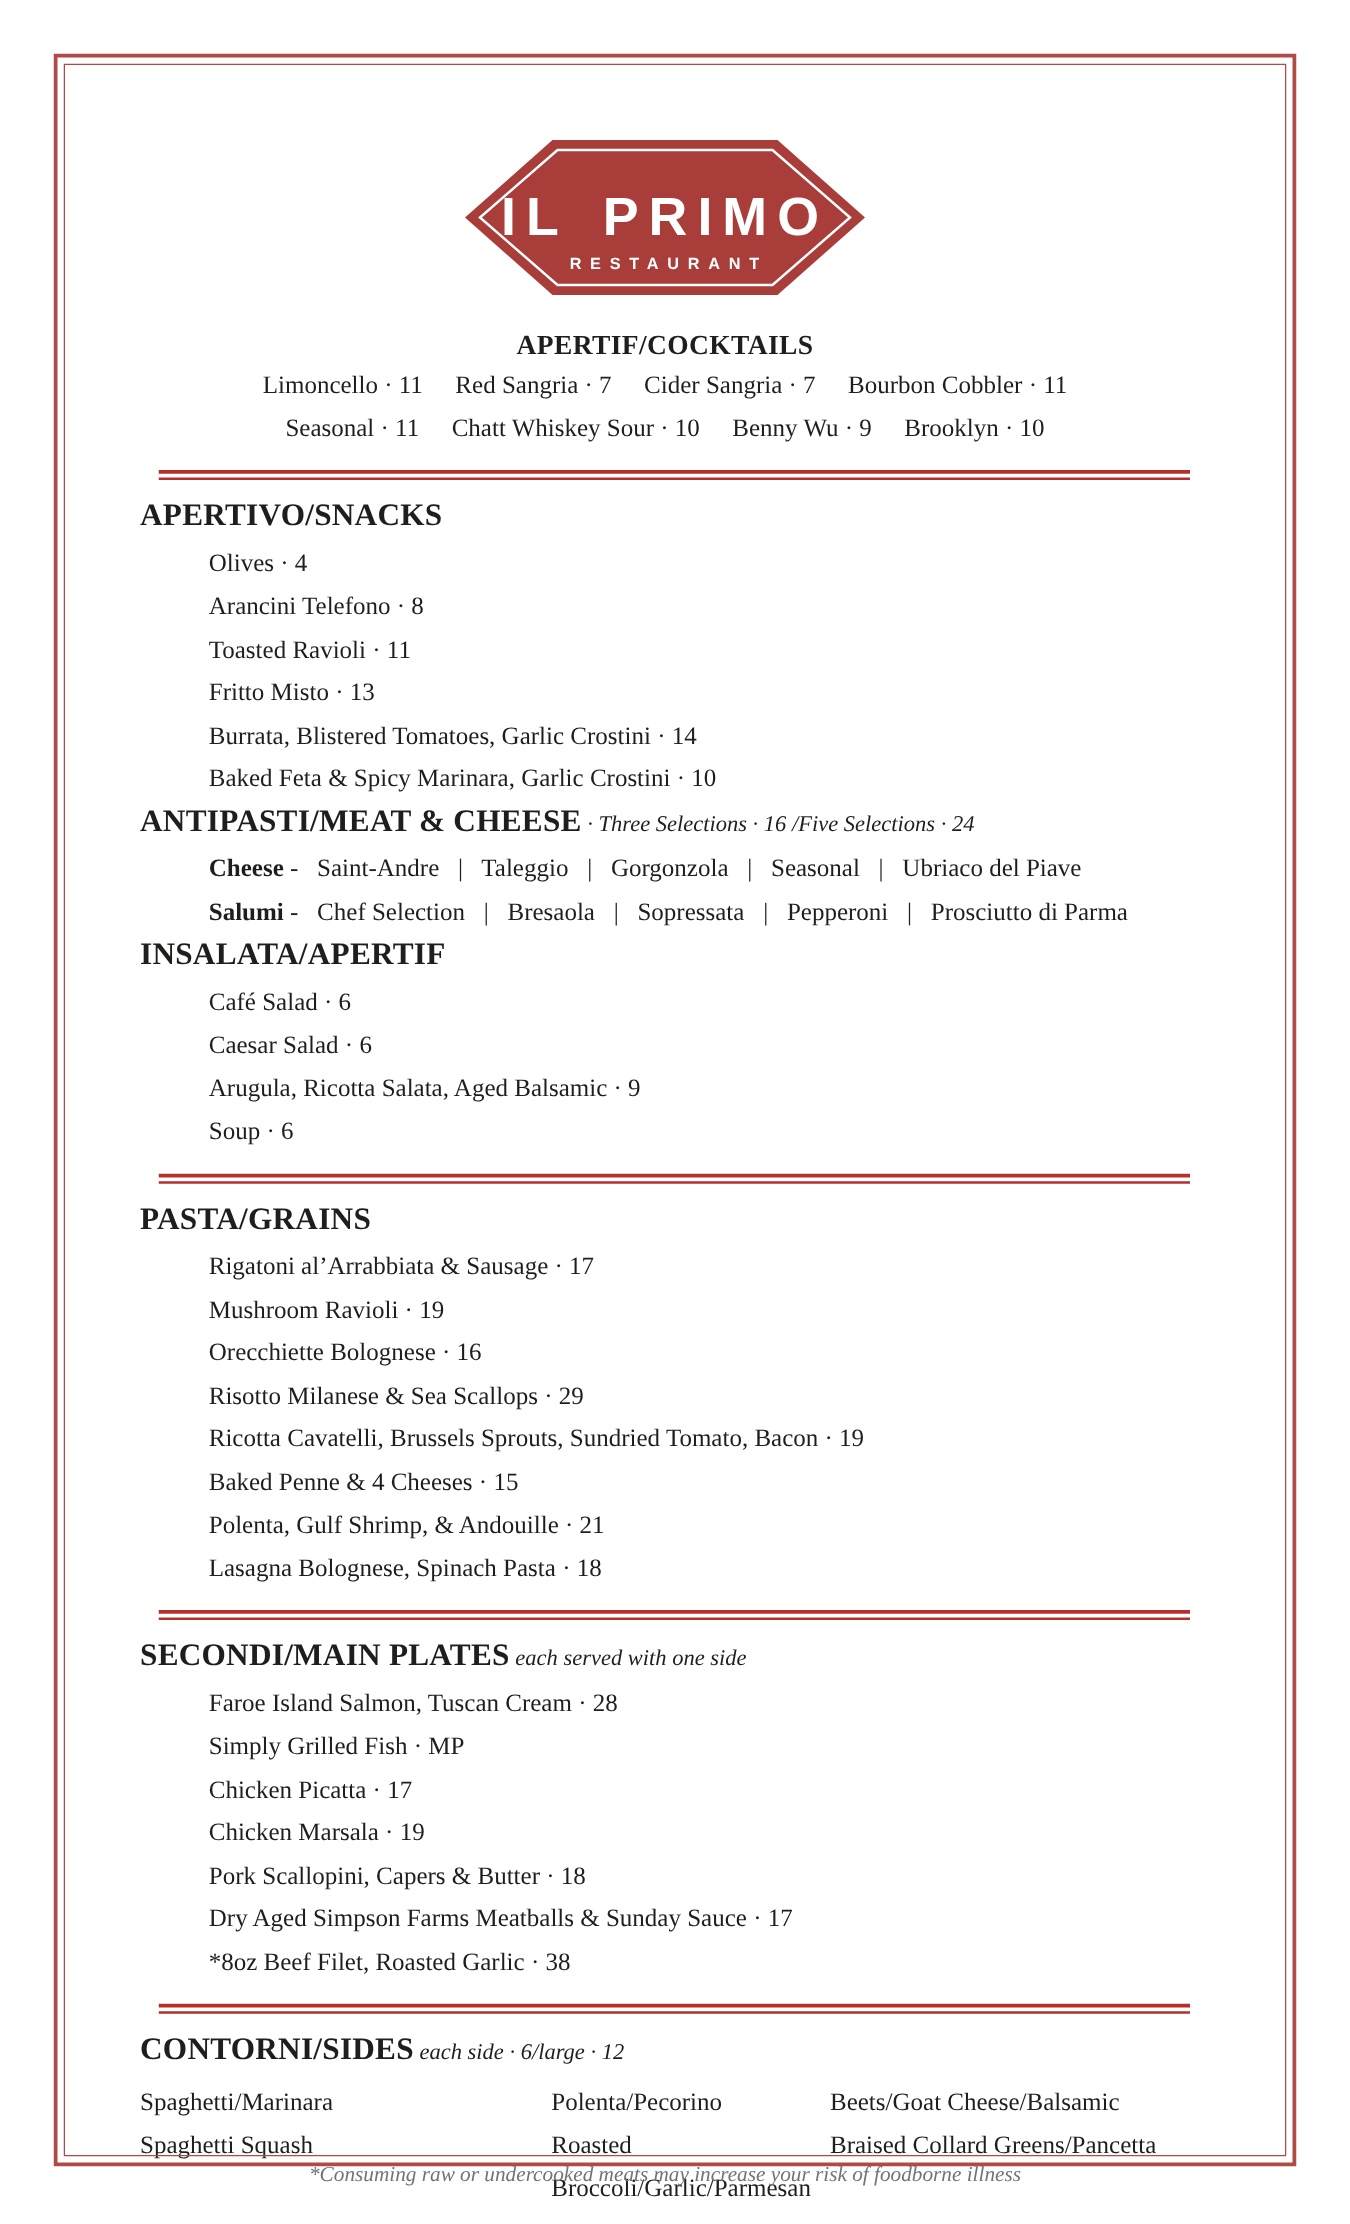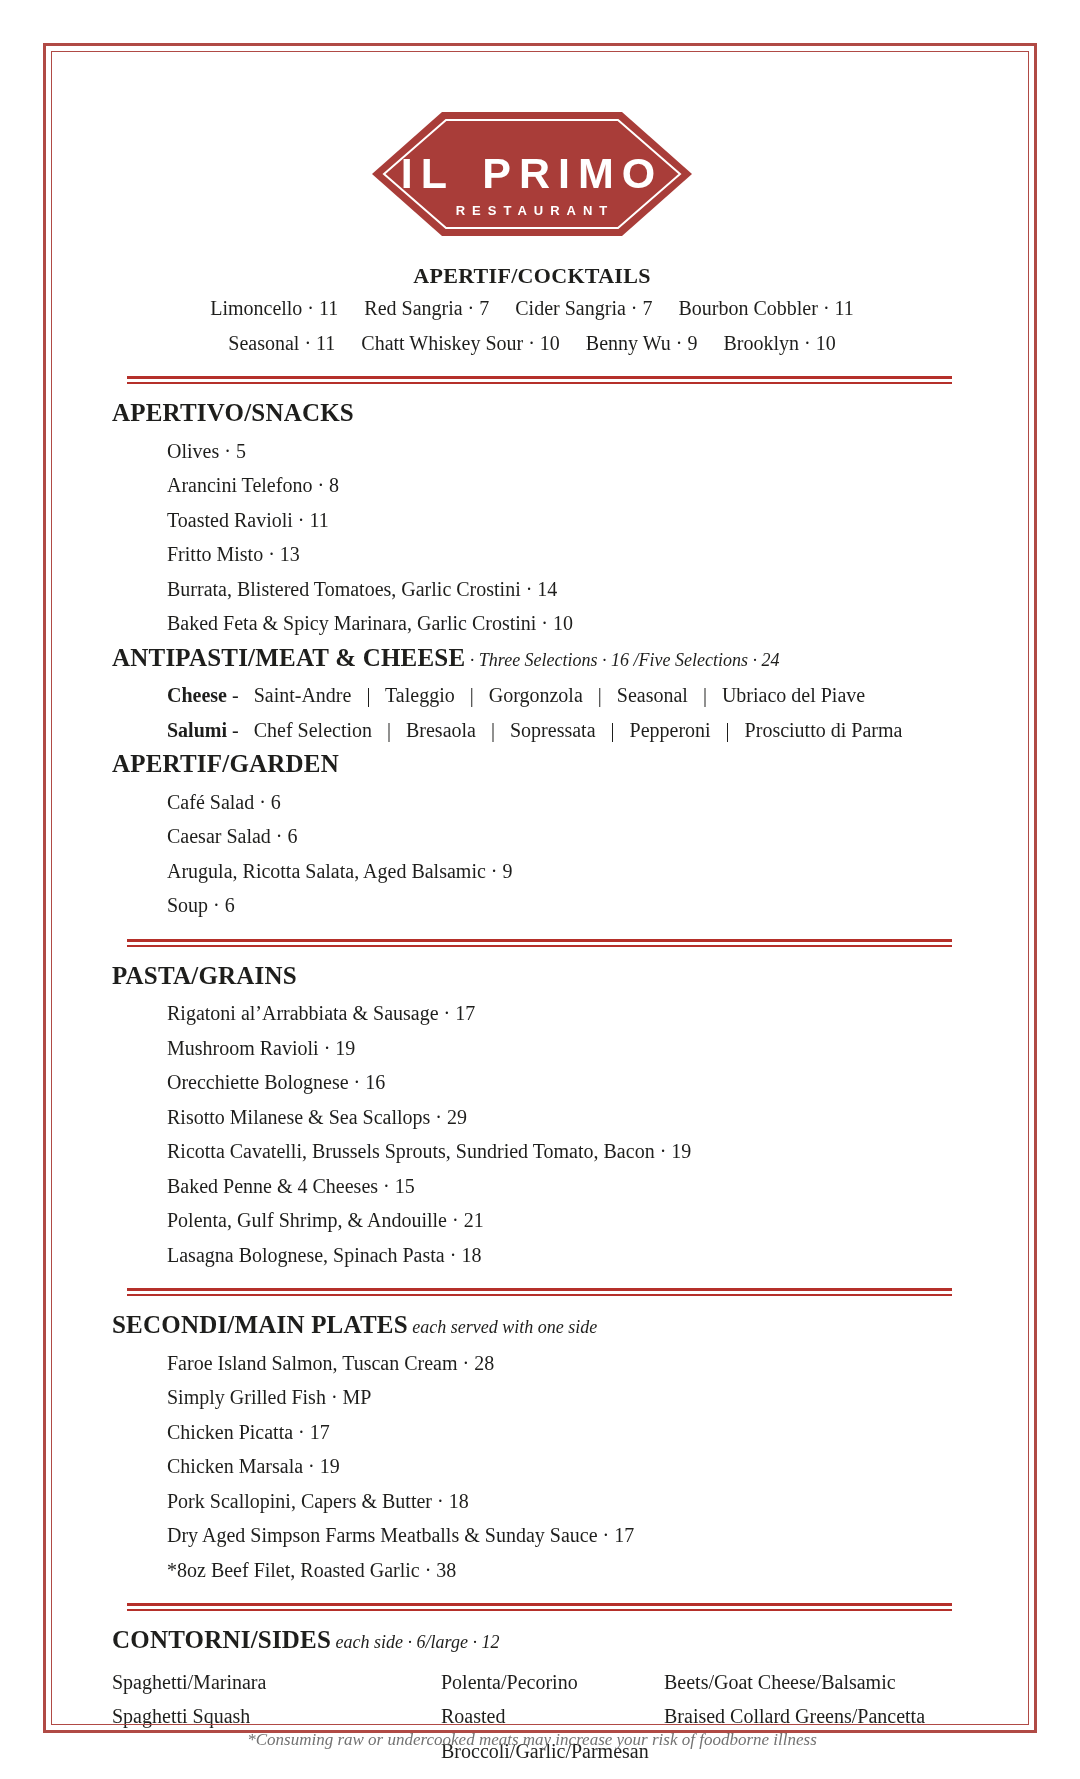--- a/index.html
+++ b/index.html
@@ -77,34 +77,34 @@
     <div class="apertif-title">APERTIF/COCKTAILS</div>
     <div>
         <div class="cocktail-line"><span class="entry">Limoncello · 11</span><span class="entry">Red Sangria · 7</span><span class="entry">Cider Sangria · 7</span><span class="entry">Bourbon Cobbler · 11</span></div>
         <div class="cocktail-line"><span class="entry">Seasonal · 11</span><span class="entry">Chatt Whiskey Sour · 10</span><span class="entry">Benny Wu · 9</span><span class="entry">Brooklyn · 10</span></div>
       </div>
 
     <div class="divider"></div>
 
     <div>
         <div class="sec-head"><span class="sec-title">APERTIVO/SNACKS</span></div>
-        <div class="menu-item">Olives · 5</div>
+        <div class="menu-item">Olives · 4</div>
         <div class="menu-item">Arancini Telefono · 8</div>
         <div class="menu-item">Toasted Ravioli · 11</div>
         <div class="menu-item">Fritto Misto · 13</div>
         <div class="menu-item">Burrata, Blistered Tomatoes, Garlic Crostini · 14</div>
         <div class="menu-item">Baked Feta &amp; Spicy Marinara, Garlic Crostini · 10</div>
       </div>
     <div>
         <div class="sec-head"><span class="sec-title">ANTIPASTI/MEAT &amp; CHEESE</span><span class="sec-suffix"> · Three Selections · 16 /Five Selections · 24</span></div>
         <div class="selection-line"><span class="lead">Cheese</span> -  Saint-Andre  |  Taleggio  |  Gorgonzola  |  Seasonal  |  Ubriaco del Piave</div>
         <div class="selection-line"><span class="lead">Salumi</span> -  Chef Selection  |  Bresaola  |  Sopressata  |  Pepperoni  |  Prosciutto di Parma</div>
       </div>
     <div>
-        <div class="sec-head"><span class="sec-title">APERTIF/GARDEN</span></div>
+        <div class="sec-head"><span class="sec-title">INSALATA/APERTIF</span></div>
         <div class="menu-item">Café Salad · 6</div>
         <div class="menu-item">Caesar Salad · 6</div>
         <div class="menu-item">Arugula, Ricotta Salata, Aged Balsamic · 9</div>
         <div class="menu-item">Soup · 6</div>
       </div>
 
     <div class="divider"></div>
 
     <div>
         <div class="sec-head"><span class="sec-title">PASTA/GRAINS</span></div>

